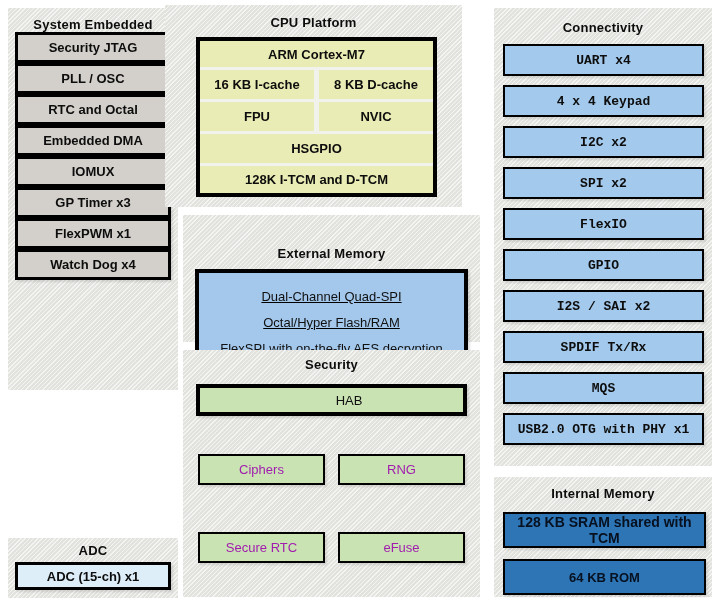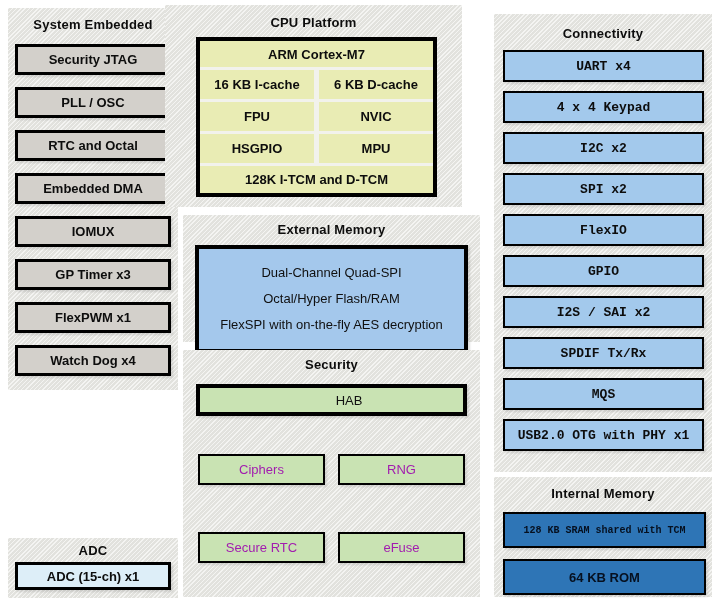--- a/index.html
+++ b/index.html
@@ -20,78 +20,78 @@
 
   
   .p-sc  { left:8px;  top:8px;   width:170px; height:382px; }
   .p-pm  { left:8px;  top:400px; width:170px; height:132px; }
   .p-adc { left:8px;  top:538px; width:170px; height:60px;  }
   .p-sc .hdr  { padding-top:9px;  }
   .p-pm .hdr  { padding-top:7px;  }
   .p-adc .hdr { padding-top:5px;  }
   .g-gray { background:#d3d0cb; border:3px solid #000; height:31px;
             margin:0 7px; }
-  .p-sc .g-gray { margin-top:12px; }
+  .p-sc .g-gray { }
   .p-sc .g-gray:first-of-type { margin-top:9px; }
   .g-bgray { background:#a9b7cc; border:2px solid #000; height:26px;
              margin:9px 7px 0 7px; }
   .p-pm .g-bgray:first-of-type { margin-top:6px; }
   .g-adc { background:#ddeef8; border:3px solid #000; height:28px;
            margin:4px 7px 0 7px; }
 
   
   .p-cpu { left:165px; top:5px;   width:297px; height:202px; }
   .p-ext { left:183px; top:215px; width:297px; height:127px; }
   .p-sec { left:183px; top:350px; width:297px; height:247px; }
   .p-cpu .hdr { padding-top:10px; }
-  .p-ext .hdr { padding-top:7px; }
+  .p-ext .hdr { padding-top:7px;margin-top:24px; }
   .p-sec .hdr { padding-top:7px; }
 
   .cpu-outer { margin:7px 25px 0 31px; border:4px solid #000;
                background:#f2f2ec; display:flex; flex-direction:column;
                gap:3px; }
   .cpu-row  { display:flex; gap:5px; }
   .cpu-cell { background:#e9ecb4; display:flex; align-items:center;
               justify-content:center; font-size:13px; font-weight:bold;
               color:#0d0d0d; }
   .cpu-full { height:26px; width:100%; }
   .cpu-half { height:29px; flex:1; }
   .cpu-tcm  { height:27px; width:100%; }
 
   .ext-box { margin:8px 12px 8px 12px; height:108px; background:#a4c8ec;
              border:4px solid #000; display:flex; flex-direction:column;
              align-items:center; justify-content:center;
-             box-shadow:2px 2px 2px rgba(0,0,0,0.12); }
+             box-shadow:2px 2px 2px rgba(0,0,0,0.12);text-decoration:underline; }
   .ext-line { font-size:13px; font-weight:normal; color:#101010;
               line-height:26px; text-align:center; }
 
   .hab { margin:12px 13px 0 13px; height:32px; background:#c9e3b3;
          border:4px solid #000; display:flex; align-items:center;
          justify-content:center; font-size:13px; font-weight:normal;
          color:#101010; box-shadow:2px 2px 2px rgba(0,0,0,0.12);padding-left:35px; }
   .sec-row { display:flex; justify-content:space-between; padding:0 15px; }
   .sec-row1 { margin-top:38px; }
   .sec-row2 { margin-top:47px; }
   .g-green { width:127px; height:31px; background:#c9e3b3;
              border:2px solid #000; display:flex; align-items:center;
              justify-content:center; font-size:13px; font-weight:normal;
              color:#a21caf; box-shadow:2px 2px 2px rgba(0,0,0,0.10); }
 
   
-  .p-conn { left:494px; top:14px;   width:218px; height:458px; }
+  .p-conn { left:494px; top:8px;   width:218px; height:458px; }
   .p-imem { left:494px; top:477px; width:218px; height:120px; }
   .p-conn .hdr { padding-top:12px; }
   .p-imem .hdr { padding-top:9px; }
   .g-blue { background:#a3c9ec; border:2px solid #000; height:32px;
             margin:9px 8px 0 9px;font-family:Liberation Mono, monospace; }
   .p-conn .g-blue:first-of-type { margin-top:9px; }
   .g-dblue { background:#2e75b6; border:2px solid #000; height:36px;
              margin:11px 6px 0 9px; color:#06101f; }
   .p-imem .g-dblue:first-of-type { margin-top:7px; }
-  .g-dblue.sram { font-size:10px;font-family:Liberation Mono, monospace; }
+  .g-dblue.sram { font-size:14px; }
 </style>
 </head>
 <body>
 
 <div id="stage">
 
   <section class="panel p-sc">
     <div class="hdr">System Embedded</div>
     <div class="blk g-gray">Security JTAG</div>
     <div class="blk g-gray">PLL / OSC</div>
@@ -110,29 +110,28 @@
   </section>
 
   <section class="panel p-cpu">
     <div class="hdr">CPU Platform</div>
     <div class="cpu-outer">
       <div class="cpu-row">
         <div class="cpu-cell cpu-full">ARM Cortex-M7</div>
       </div>
       <div class="cpu-row">
         <div class="cpu-cell cpu-half">16 KB I-cache</div>
-        <div class="cpu-cell cpu-half">6 KB D-cache</div>
+        <div class="cpu-cell cpu-half">8 KB D-cache</div>
       </div>
       <div class="cpu-row">
         <div class="cpu-cell cpu-half">FPU</div>
         <div class="cpu-cell cpu-half">NVIC</div>
       </div>
       <div class="cpu-row">
         <div class="cpu-cell cpu-half">HSGPIO</div>
-        <div class="cpu-cell cpu-half">MPU</div>
       </div>
       <div class="cpu-row">
         <div class="cpu-cell cpu-tcm">128K I-TCM and D-TCM</div>
       </div>
     </div>
   </section>
 
   <section class="panel p-ext">
     <div class="hdr">External Memory</div>
     <div class="ext-box">

